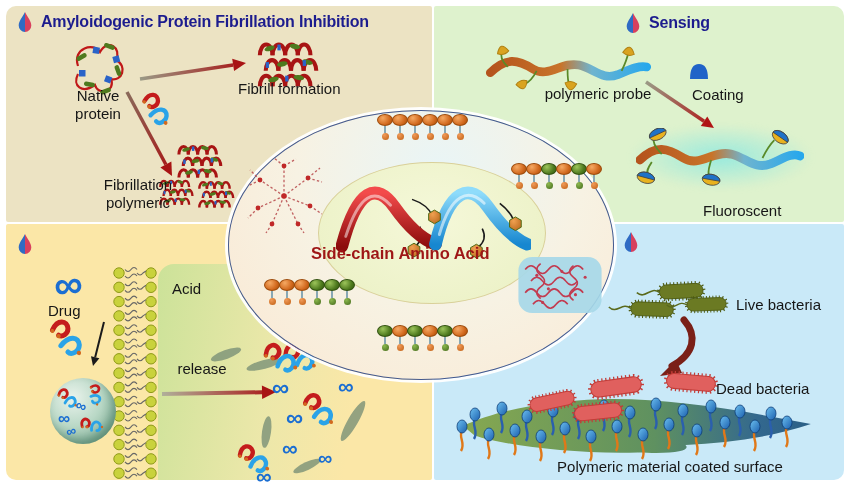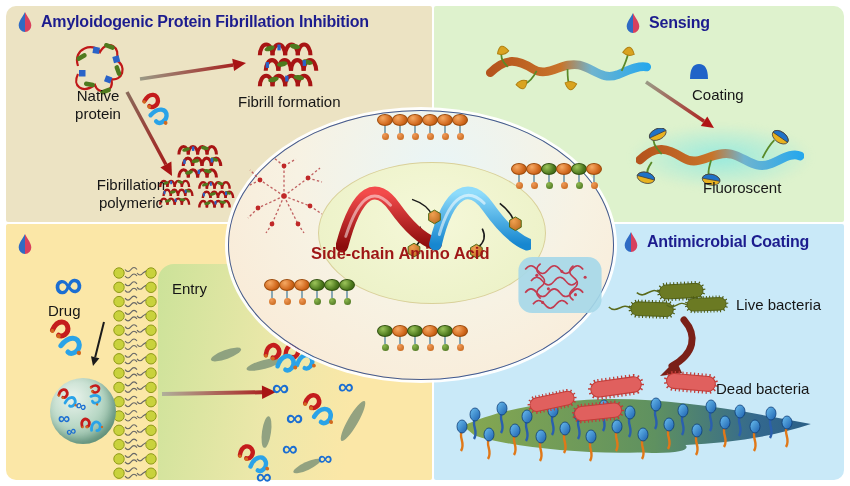--- a/index.html
+++ b/index.html
@@ -303,46 +303,47 @@
   <svg class="abs" style="left:158px;top:176px;z-index:5" width="40" height="32">
       <use href="#sym-fibril" width="40" height="32"></use>
     </svg>
   <svg class="abs" style="left:197px;top:178px;z-index:5" width="42" height="32">
       <use href="#sym-fibril" width="42" height="32"></use>
     </svg>
   <div class="lbl center" style="left:56px;top:87px;width:84px">
     <div>Native</div>
       <div>protein</div>
   </div>
-  <div class="lbl" style="left:238px;top:93px">Fibrill formation</div>
-  <div class="lbl center" style="left:81px;top:176px;width:100px">
+  <div class="lbl" style="left:238px;top:80px">Fibrill formation</div>
+  <div class="lbl center" style="left:88px;top:176px;width:100px">
     <div>Fibrillation</div>
       <div>polymeric</div>
   </div>
 
   <div class="quad-title-row" style="left:624px;top:11px">
     <svg width="18" height="24">
         <use href="#sym-droplet" width="18" height="24"></use>
       </svg>
     <span class="quad-title">Sensing</span>
   </div>
   <svg class="abs" style="left:486px;top:38px;z-index:5" width="165" height="56">
       <use href="#sym-probe" width="165" height="56"></use>
     </svg>
   <div class="lbl center" style="left:528px;top:85px;width:140px">
+      <div>polymeric probe</div>
   </div>
   <svg class="abs" style="left:688px;top:62px;z-index:5" width="22" height="18">
       <use href="#sym-analyte" width="22" height="18"></use>
     </svg>
   <div class="lbl" style="left:692px;top:86px">Coating</div>
   <div class="glow"></div>
   <svg class="abs" style="left:636px;top:128px;z-index:6" width="168" height="58">
       <use href="#sym-probe-glow" width="168" height="58"></use>
     </svg>
-  <div class="lbl" style="left:703px;top:179px">Fluoroscent</div>
+  <div class="lbl" style="left:703px;top:202px">Fluoroscent</div>
 
   <div class="quad-title-row" style="left:16px;top:232px">
     <svg width="18" height="24">
         <use href="#sym-droplet" width="18" height="24"></use>
       </svg>
   </div>
   <div class="cell-zone"></div>
   <span class="inf" style="left:54px;top:264px;font-size:40px;transform:rotate(-6deg)">∞</span>
   <div class="lbl" style="left:48px;top:302px">Drug</div>
   <svg class="abs" style="left:46px;top:316px;z-index:5;transform:rotate(10deg)" width="46" height="48">
@@ -432,22 +433,23 @@
         <circle cx="39" cy="194.9" r="5.2" fill="#c9d23c" stroke="#8f9a18" stroke-width="1"></circle>
         <path d="M13 191.4 q3 4 6 0 q3 -4 6 0" stroke="#666" stroke-width="1.1" fill="none"></path>
         <path d="M13 197.9 q3 4 6 0 q3 -4 6 0" stroke="#666" stroke-width="1.1" fill="none"></path>
         <path d="M25 194.9 q3 4 6 0 l3 -2" stroke="#666" stroke-width="1.1" fill="none"></path>
         <circle cx="7" cy="209.20000000000002" r="5.2" fill="#c9d23c" stroke="#8f9a18" stroke-width="1"></circle>
         <circle cx="39" cy="209.20000000000002" r="5.2" fill="#c9d23c" stroke="#8f9a18" stroke-width="1"></circle>
         <path d="M13 205.70000000000002 q3 4 6 0 q3 -4 6 0" stroke="#666" stroke-width="1.1" fill="none"></path>
         <path d="M13 212.20000000000002 q3 4 6 0 q3 -4 6 0" stroke="#666" stroke-width="1.1" fill="none"></path>
         <path d="M25 209.20000000000002 q3 4 6 0 l3 -2" stroke="#666" stroke-width="1.1" fill="none"></path>
       </svg></div>
-  <div class="lbl" style="left:172px;top:280px">Entry</div>
+  <div class="lbl" style="left:172px;top:280px">Acid</div>
   <div class="lbl center" style="left:156px;top:360px;width:92px">
+      <div>release</div>
   </div>
   <div id="released">
       <svg class="abs" style="left:282px;top:338px;z-index:7;transform:rotate(-10deg)" width="40" height="40">
         <use href="#sym-helix" width="40" height="40"></use>
       </svg>
       <div class="blob" style="left:246px;top:360px;width:36px;height:9px;transform:rotate(-15deg)"></div>
       <span class="inf" style="left:272px;top:376px;font-size:24px">∞</span>
       <span class="inf" style="left:338px;top:376px;font-size:22px">∞</span>
       <svg class="abs" style="left:300px;top:390px;z-index:7;transform:rotate(5deg)" width="42" height="42">
         <use href="#sym-helix" width="42" height="42"></use>
@@ -462,21 +464,20 @@
       </svg>
       <span class="inf" style="left:256px;top:466px;font-size:22px">∞</span>
       <div class="blob" style="left:292px;top:462px;width:30px;height:8px;transform:rotate(-25deg)"></div>
       <div class="blob" style="left:210px;top:350px;width:32px;height:9px;transform:rotate(-20deg)"></div>
     </div>
 
   <div class="quad-title-row" style="left:622px;top:230px">
     <svg width="18" height="24">
         <use href="#sym-droplet" width="18" height="24"></use>
       </svg>
-    <span class="quad-title">Antimicrobial Coating</span>
   </div>
   <svg class="abs" style="left:636px;top:278px;z-index:5;transform:rotate(-3deg)" width="78" height="27">
       <use href="#sym-bact-live" width="78" height="27"></use>
     </svg>
   <svg class="abs" style="left:608px;top:296px;z-index:5;transform:rotate(2deg)" width="76" height="26">
       <use href="#sym-bact-live" width="76" height="26"></use>
     </svg>
   <svg class="abs" style="left:666px;top:292px;z-index:5;transform:rotate(-2deg)" width="70" height="25">
       <use href="#sym-bact-live" width="70" height="25"></use>
     </svg>
@@ -621,20 +622,21 @@
   <svg class="abs" style="left:660px;top:368px;z-index:7;transform:rotate(5deg)" width="62" height="28">
       <use href="#sym-bact-dead" width="62" height="28"></use>
     </svg>
   <svg class="abs" style="left:568px;top:398px;z-index:7;transform:rotate(-6deg)" width="60" height="27">
       <use href="#sym-bact-dead" width="60" height="27"></use>
     </svg>
   <svg class="abs" style="left:524px;top:388px;z-index:7;transform:rotate(-12deg)" width="56" height="26">
       <use href="#sym-bact-dead" width="56" height="26"></use>
     </svg>
   <div class="lbl" style="left:716px;top:380px">Dead bacteria</div>
+  <div class="lbl center" style="left:500px;top:458px;width:340px">Polymeric material coated surface</div>
 
   <div class="ellipse-outer"></div>
   <svg class="abs" style="left:246px;top:156px;z-index:20" width="78" height="78">
       <use href="#sym-network" width="78" height="78"></use>
     </svg>
   <svg class="abs" style="left:516px;top:256px;z-index:20" width="88" height="58">
       <use href="#sym-hydrogel" width="88" height="58"></use>
     </svg>
   <svg class="abs" style="left:262px;top:338px;z-index:20;transform:rotate(-8deg)" width="42" height="42">
       <use href="#sym-helix" width="42" height="42"></use>

